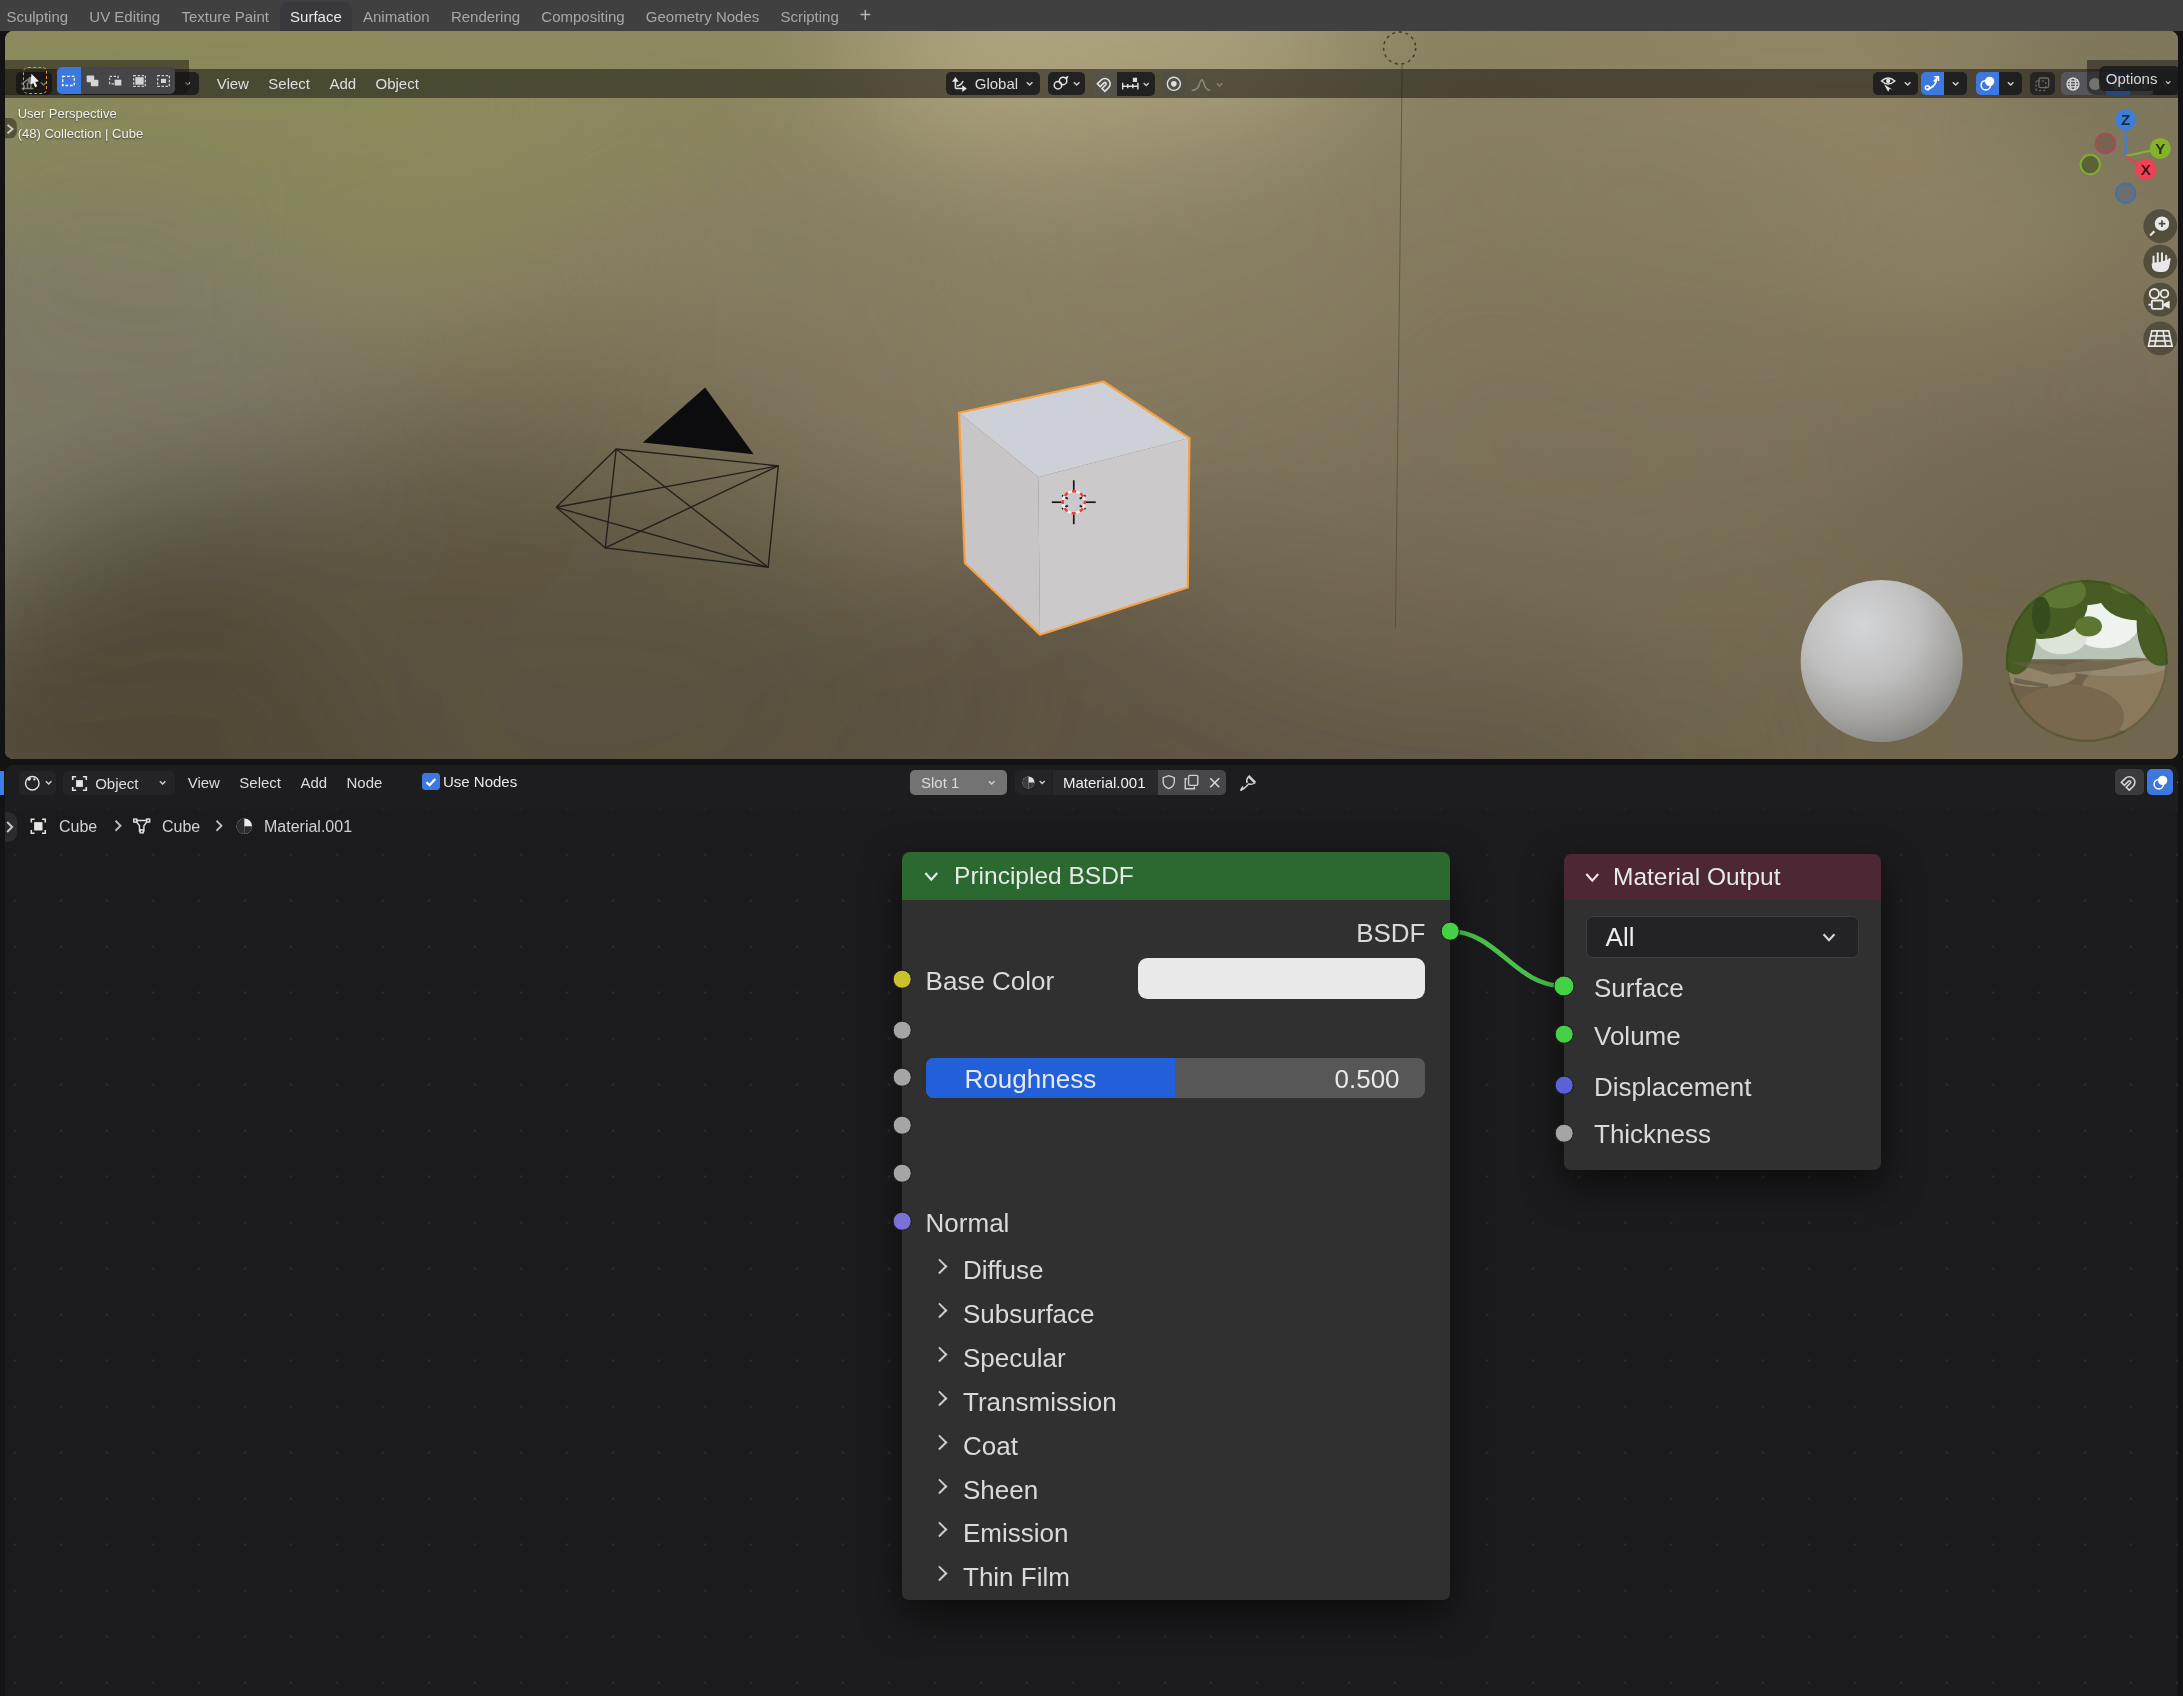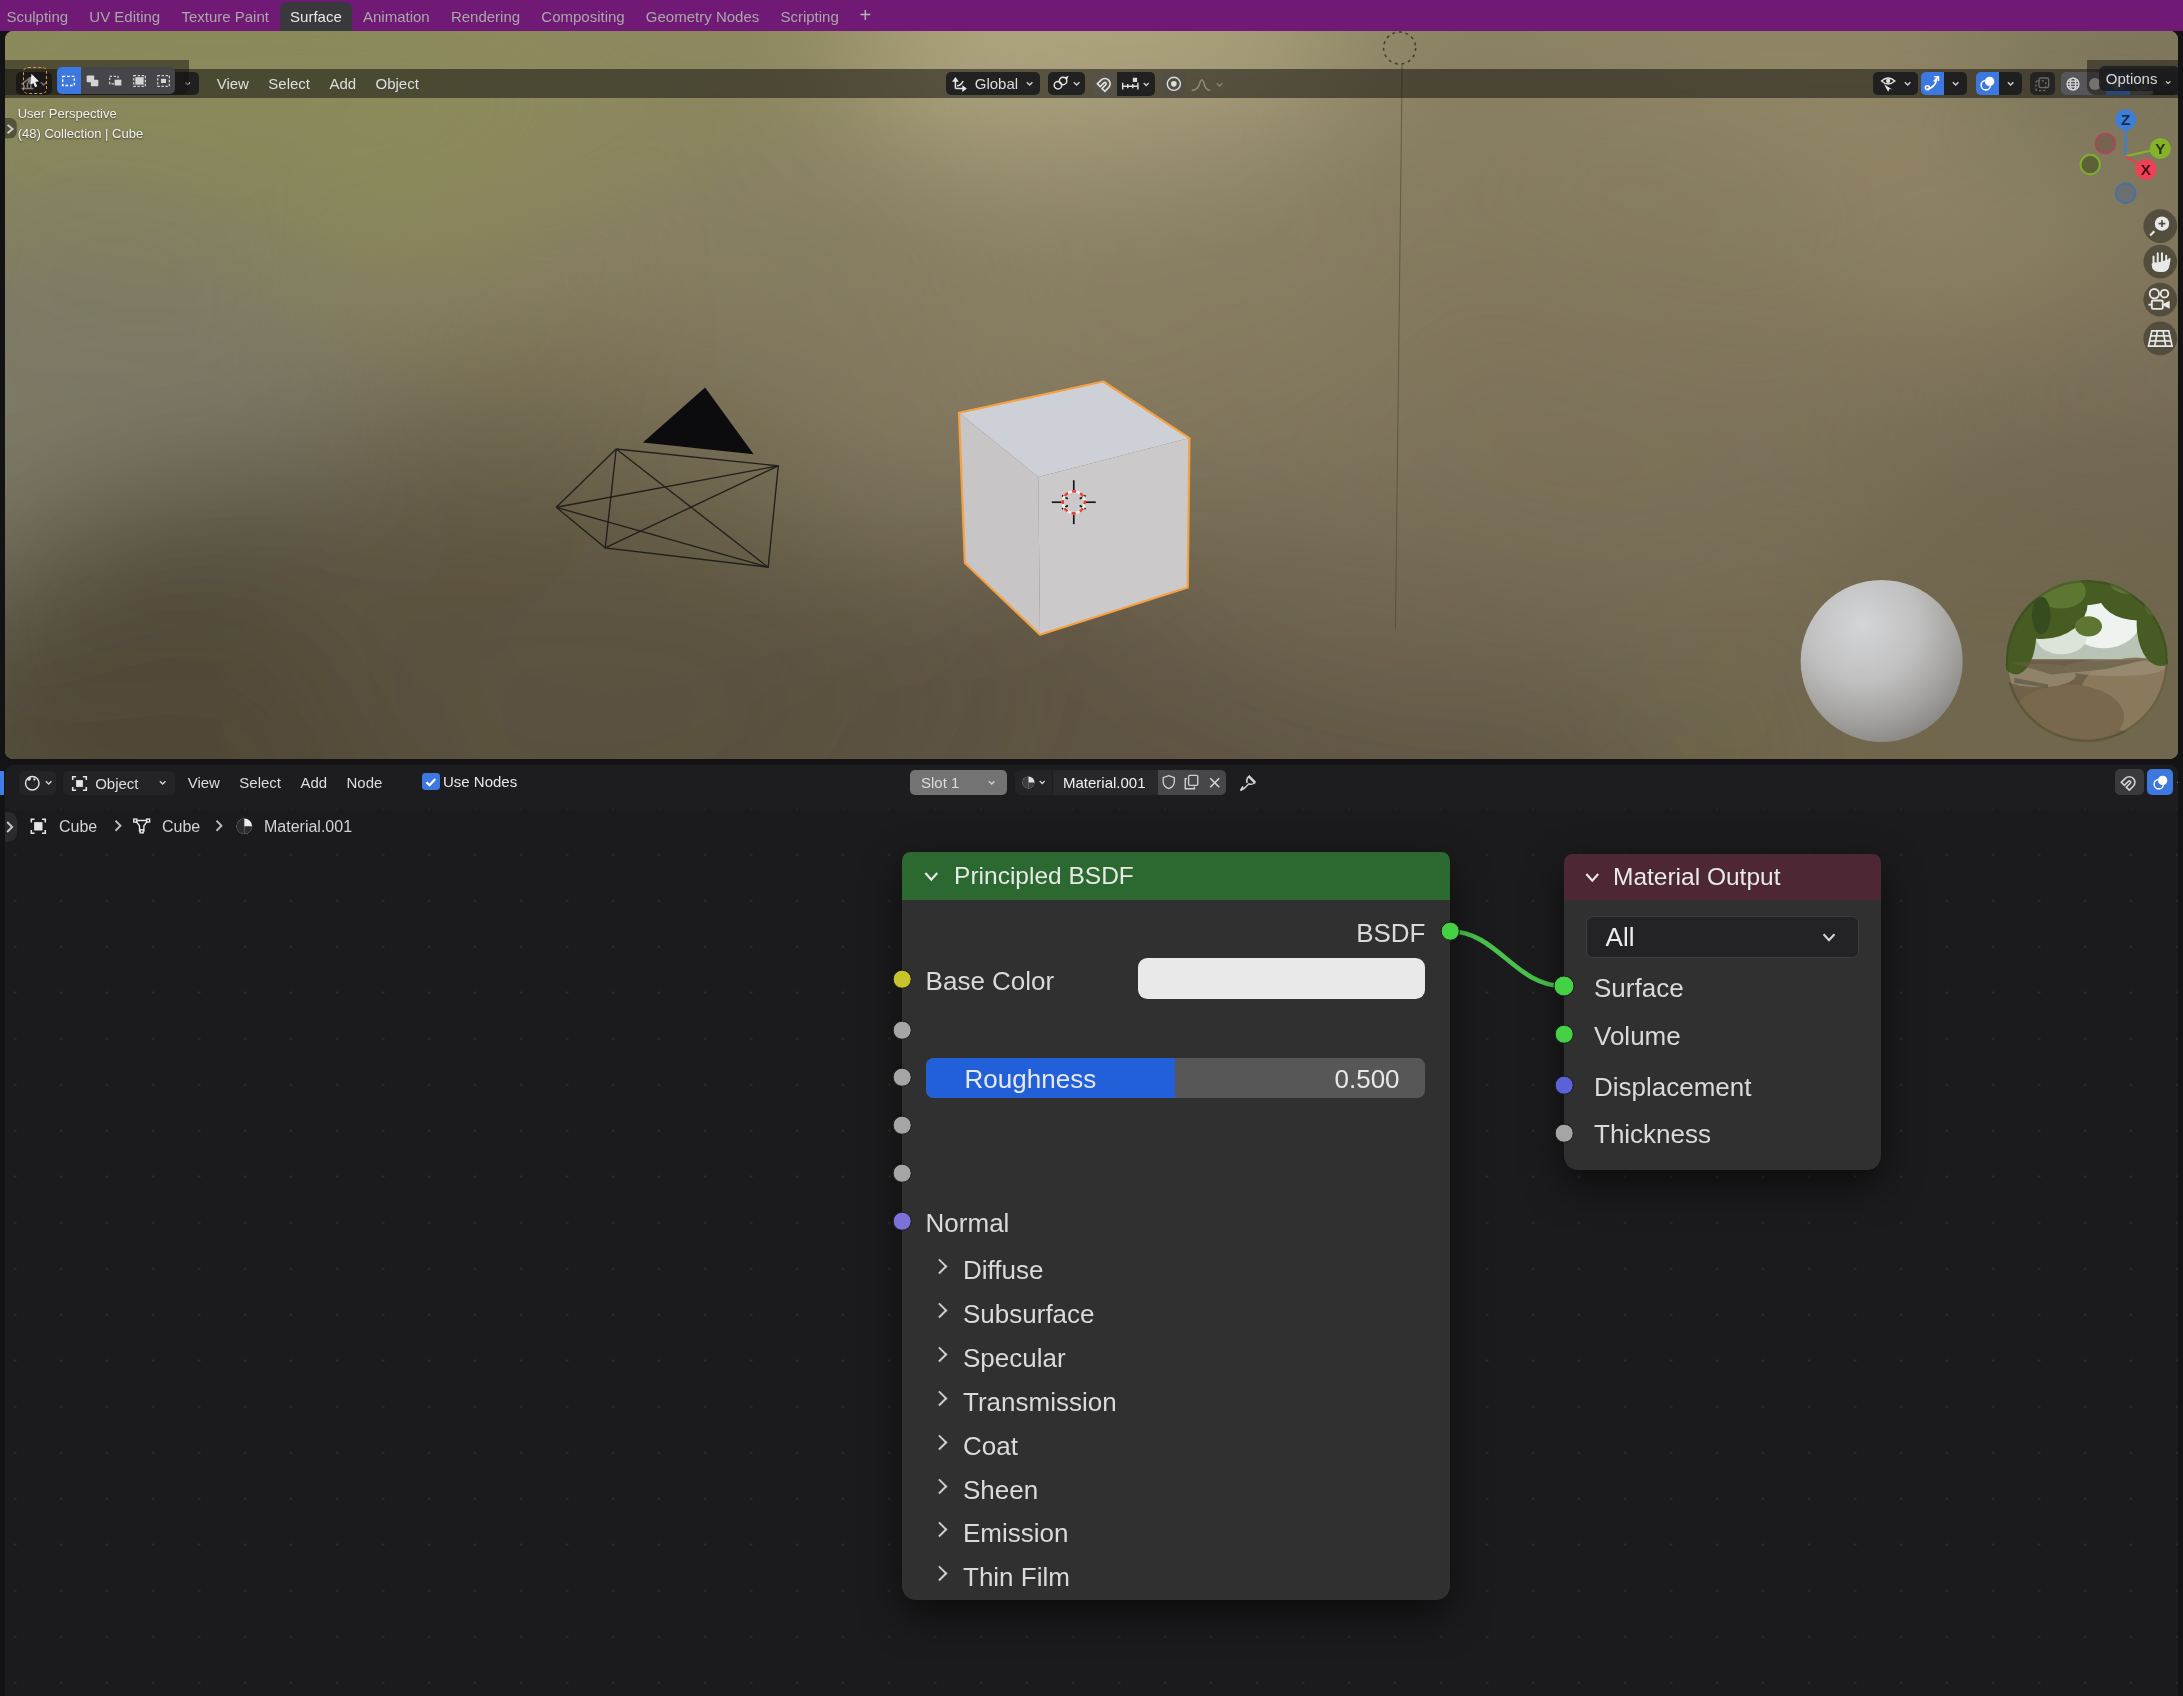--- a/index.html
+++ b/index.html
@@ -1,21 +1,21 @@
 <!DOCTYPE html>
 <html style="font-size:13.5px"><head>
 <meta charset="utf-8">
 <style>
   * { margin:0; padding:0; box-sizing:border-box; }
   html,body { width:2183px; height:1696px; overflow:hidden; background:#131315;
     font-family:"Liberation Sans", sans-serif; }
   .abs { position:absolute; }
 
   
-  #topbar { position:absolute; left:0; top:0; width:2183px; height:31px; background:#701a75; }
+  #topbar { position:absolute; left:0; top:0; width:2183px; height:31px; background:#404040; }
   #topbar .tabs { position:absolute; left:-4.2px; top:0; height:31px; display:flex; align-items:center; }
   #topbar .tab { font-size:15px; color:#a8a8aa; padding:0 10.6px; height:29px; line-height:29.5px; margin-top:2.5px; }
   #topbar .tab.active { background:#39393d; color:#e9e9eb; border-radius:7.6px 7.6px 0 0; }
   #topbar .plus { font-size:20px; color:#b4b4b6; padding:0 10px; }
 
   
   #vp { position:absolute; left:5px; top:31px; width:2173px; height:728px;
     border-radius:8.4px; overflow:hidden; background:#7d7657; }
   #vpbg { position:absolute; left:0; top:0; width:2173px; height:728px; }
 
@@ -37,21 +37,21 @@
     line-height:20px; text-shadow:0 0.8px 1.7px rgba(0,0,0,0.55); }
 
   
   #ne { position:absolute; left:5px; top:765px; width:2173px; height:931px;
     background:#1b1b1d; border-radius:8.4px 8.4px 0 0; overflow:hidden;
     background-image:radial-gradient(circle 1.7px at 1.7px 1.7px, #2b2b2d 60%, transparent 100%);
     background-size:46px 46px; background-position:8.4px 42px; }
   #nehead { position:absolute; left:0; top:0; width:2173px; height:44px; background:#1d1d1f; }
   #nehead .pill, #nehead .menus { color:#dcdcde; }
 
-  .node { position:absolute; background:#303030; border-radius:14px;
+  .node { position:absolute; background:#303030; border-radius:7px;
     box-shadow:0 15px 39px rgba(0,0,0,0.55); }
   .nhead { position:absolute; left:0; top:0; right:0; height:48px; border-radius:8.4px 8.4px 0 0;
     display:flex; align-items:center; color:#e7eae7; font-size:24.5px; }
   .sock { position:absolute; width:18.6px; height:18.6px; border-radius:50%;
     border:1.7px solid #1a1a1a; transform:translate(-50%,-50%); }
   .nrow { position:absolute; color:#dadada; font-size:26px; }
   .slider { position:absolute; left:23.6px; width:499px; height:40px; background:#575757;
     border-radius:7.6px; overflow:hidden; color:#e8e8e8; font-size:26px; }
   .slider .lab { position:absolute; left:35px; top:5.9px; }
   .slider .val { position:absolute; right:25px; top:5.9px; }

